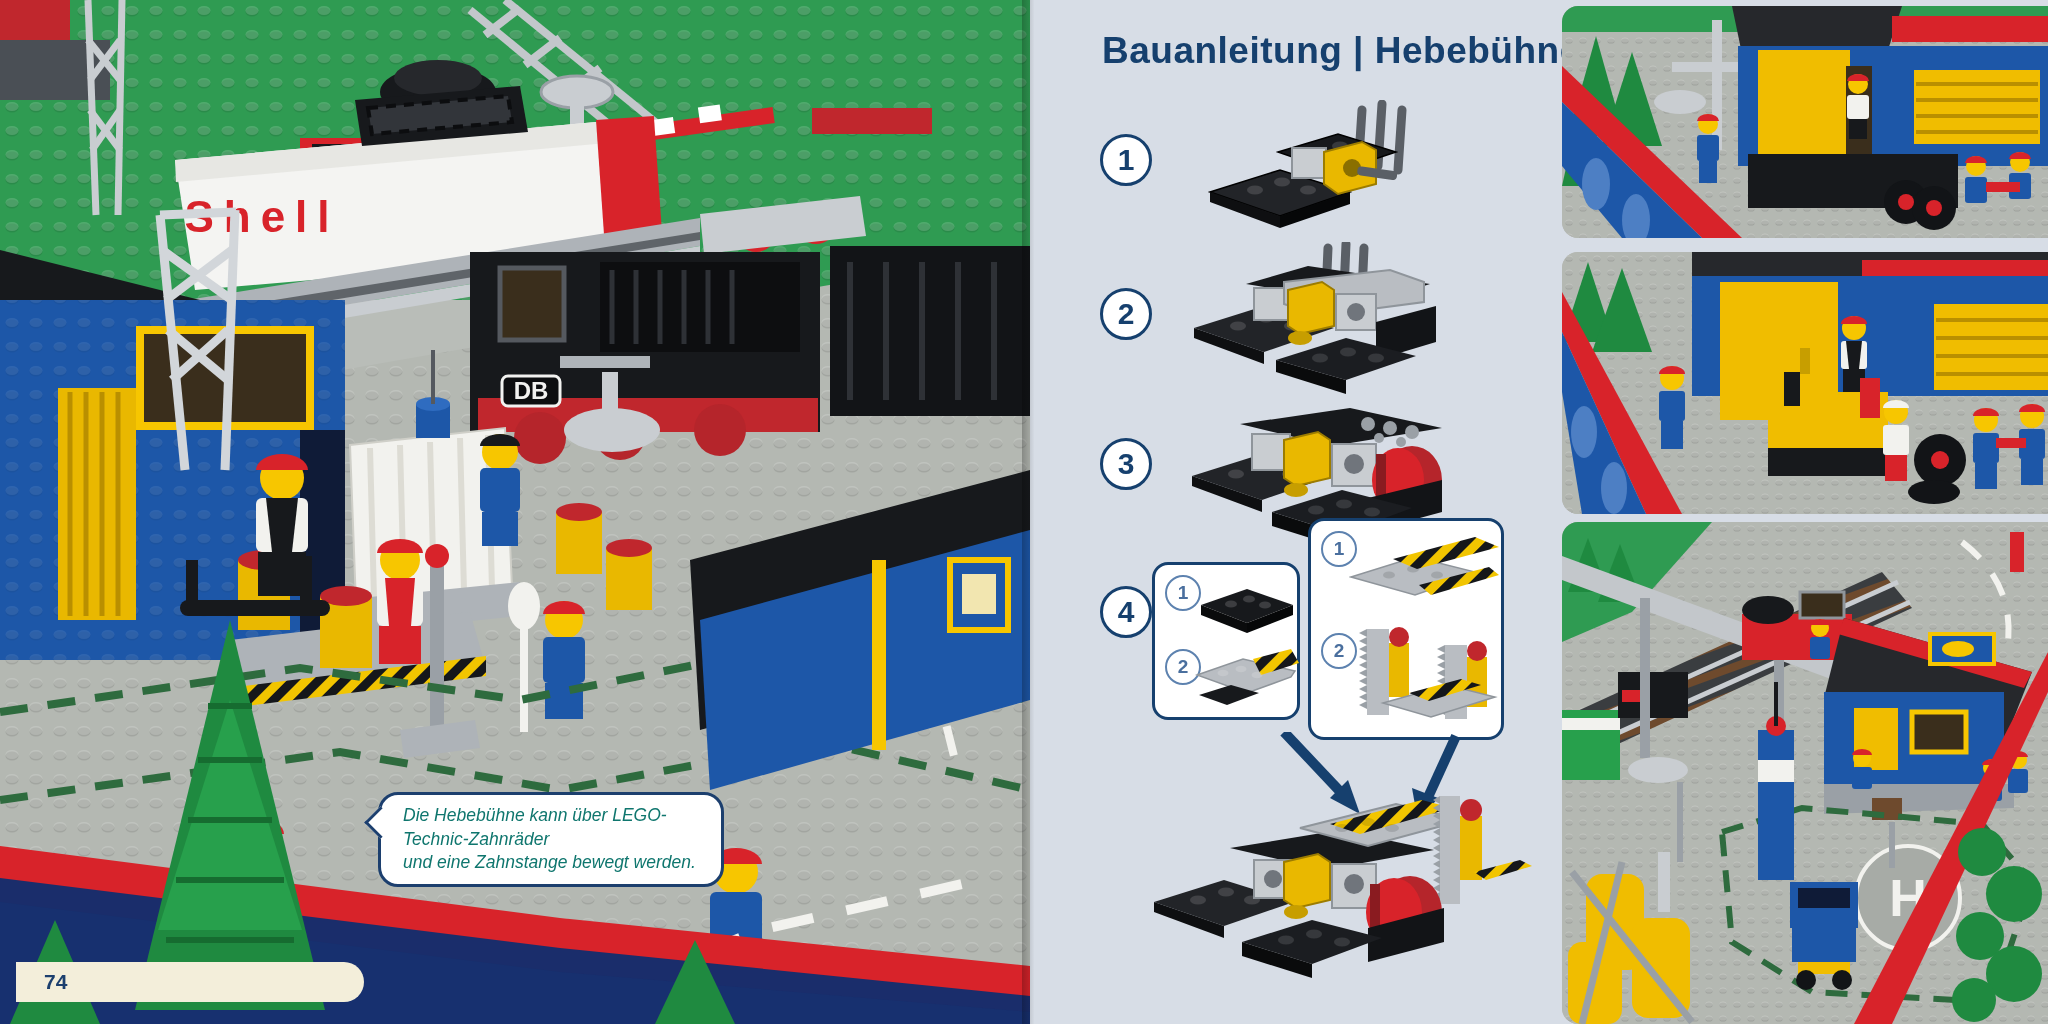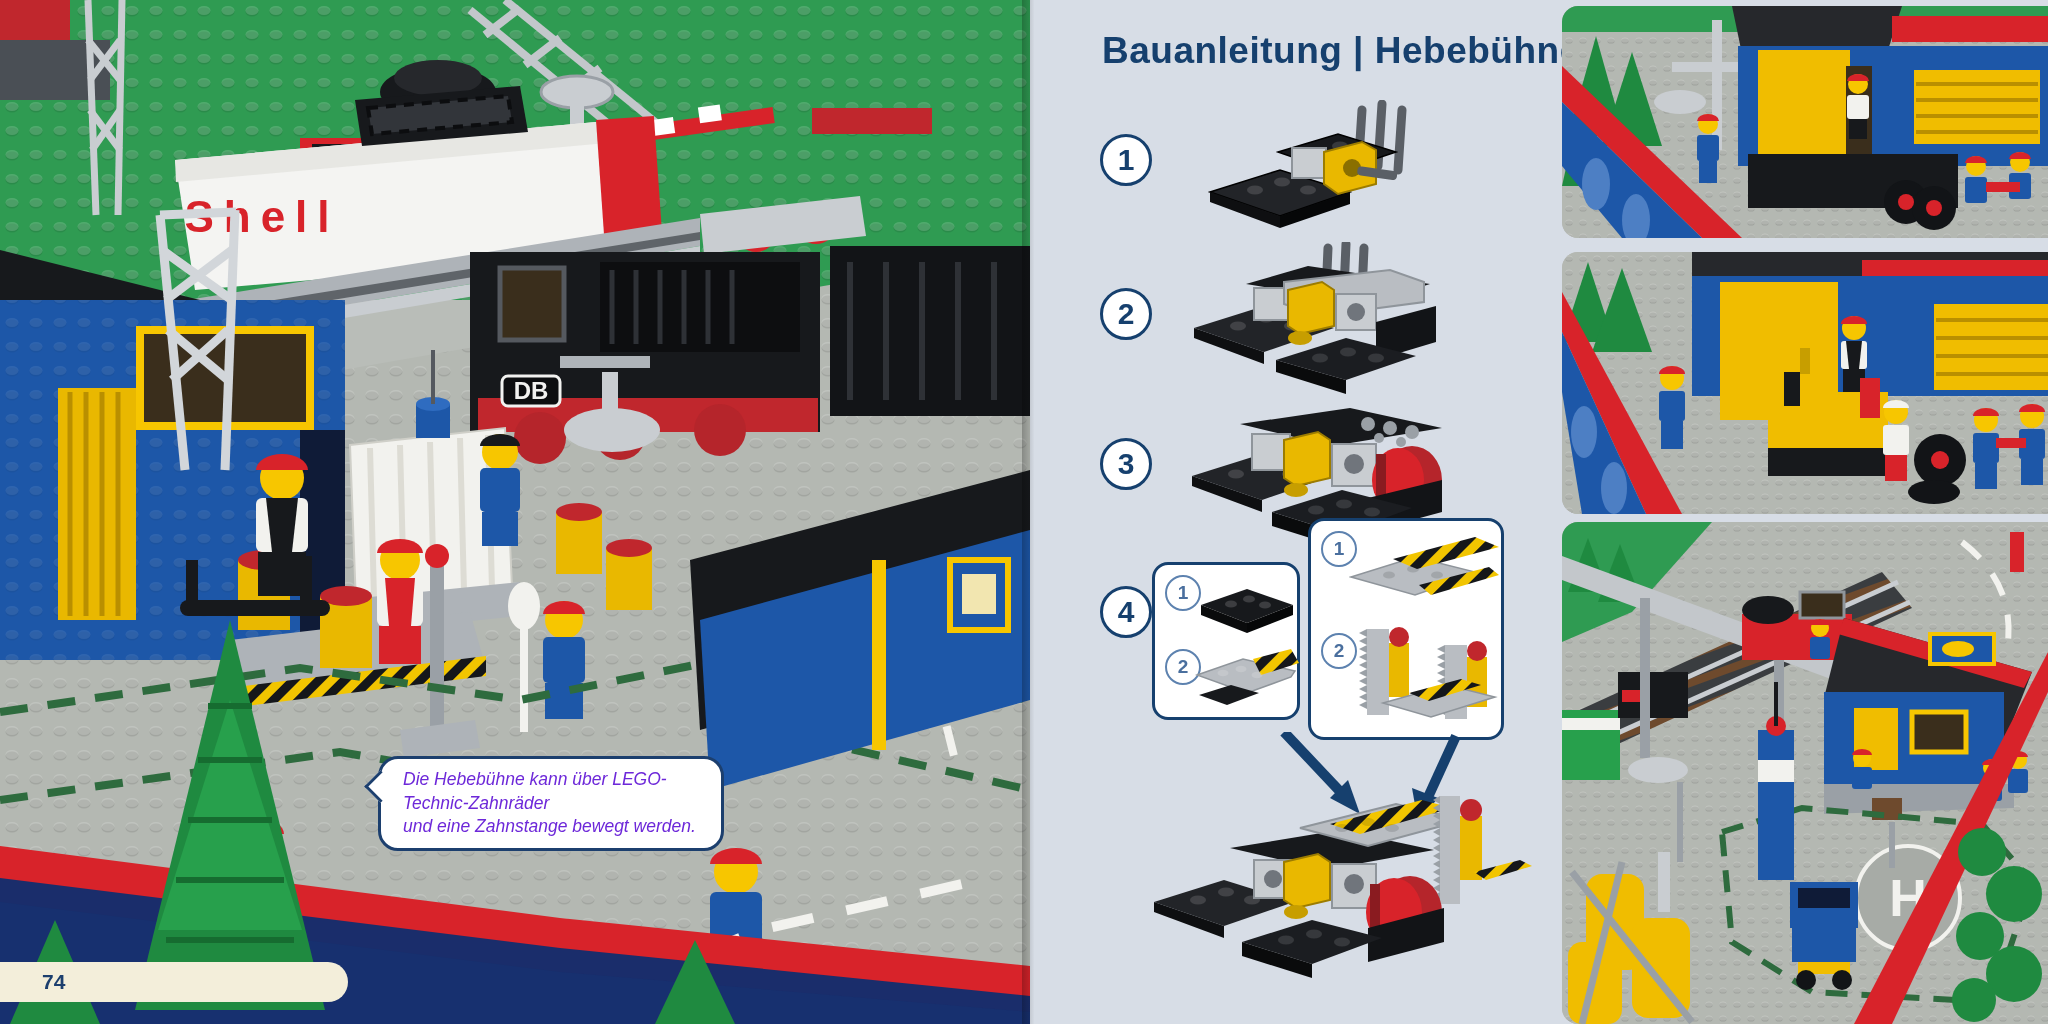--- a/index.html
+++ b/index.html
@@ -3,28 +3,28 @@
 <meta charset="utf-8">
 <style>
   html,body{margin:0;padding:0;background:#222;}
   #stage{position:relative;width:2048px;height:1024px;overflow:hidden;
          font-family:"Liberation Sans",sans-serif;background:#d7dde6;}
   svg{display:block}
   
   #left-photo{position:absolute;left:0;top:0;width:1030px;height:1024px;overflow:hidden;background:#b9bdb8;}
   #gutter{position:absolute;left:1022px;top:0;width:18px;height:1024px;
           background:linear-gradient(90deg,rgba(0,0,0,.25),rgba(0,0,0,0) 70%);z-index:5;pointer-events:none;}
-  .caption-bubble{position:absolute;left:378px;top:756px;width:346px;box-sizing:border-box;
+  .caption-bubble{position:absolute;left:378px;top:792px;width:346px;box-sizing:border-box;
         background:#fff;border:3px solid #1c3f6e;border-radius:20px;padding:9px 16px 9px 22px;
-        font-style:italic;font-size:17.5px;line-height:1.35;color:#6d28d9;z-index:6;}
+        font-style:italic;font-size:17.5px;line-height:1.35;color:#0f766e;z-index:6;}
   .caption-bubble .tail{position:absolute;left:-12px;top:16px;width:20px;height:20px;background:#fff;
         border-left:3px solid #1c3f6e;border-bottom:3px solid #1c3f6e;transform:rotate(45deg);}
   .footer-pill{position:absolute;z-index:7;background:#f3eeda;color:#1c3f6e;
         height:40px;display:flex;align-items:center;font-size:21px;font-weight:bold;}
-  #footer-left{left:0;top:962px;width:348px;border-radius:0 20px 20px 0;padding-left:42px;box-sizing:border-box;}
+  #footer-left{left:16px;top:962px;width:348px;border-radius:0 20px 20px 0;padding-left:28px;box-sizing:border-box;}
   .pagenum{font-weight:bold;color:#1c3f6e;}
   
   #right-page{position:absolute;left:1030px;top:0;width:1018px;height:1024px;background:#d7dde6;}
   #panel-heading{position:absolute;left:72px;top:30px;font-size:37px;font-weight:bold;color:#16406e;letter-spacing:.5px;}
   .step-circle{position:absolute;width:46px;height:46px;border-radius:50%;background:#fff;
         border:3.5px solid #16406e;color:#16406e;font-size:30px;font-weight:bold;
         display:flex;align-items:center;justify-content:center;}
   .sub-circle{width:32px;height:32px;border-radius:50%;background:#fff;border:2.5px solid #5d82af;
         color:#4a6f9e;font-size:19px;font-weight:bold;display:flex;align-items:center;justify-content:center;}
   .step-diagram{position:absolute;}

